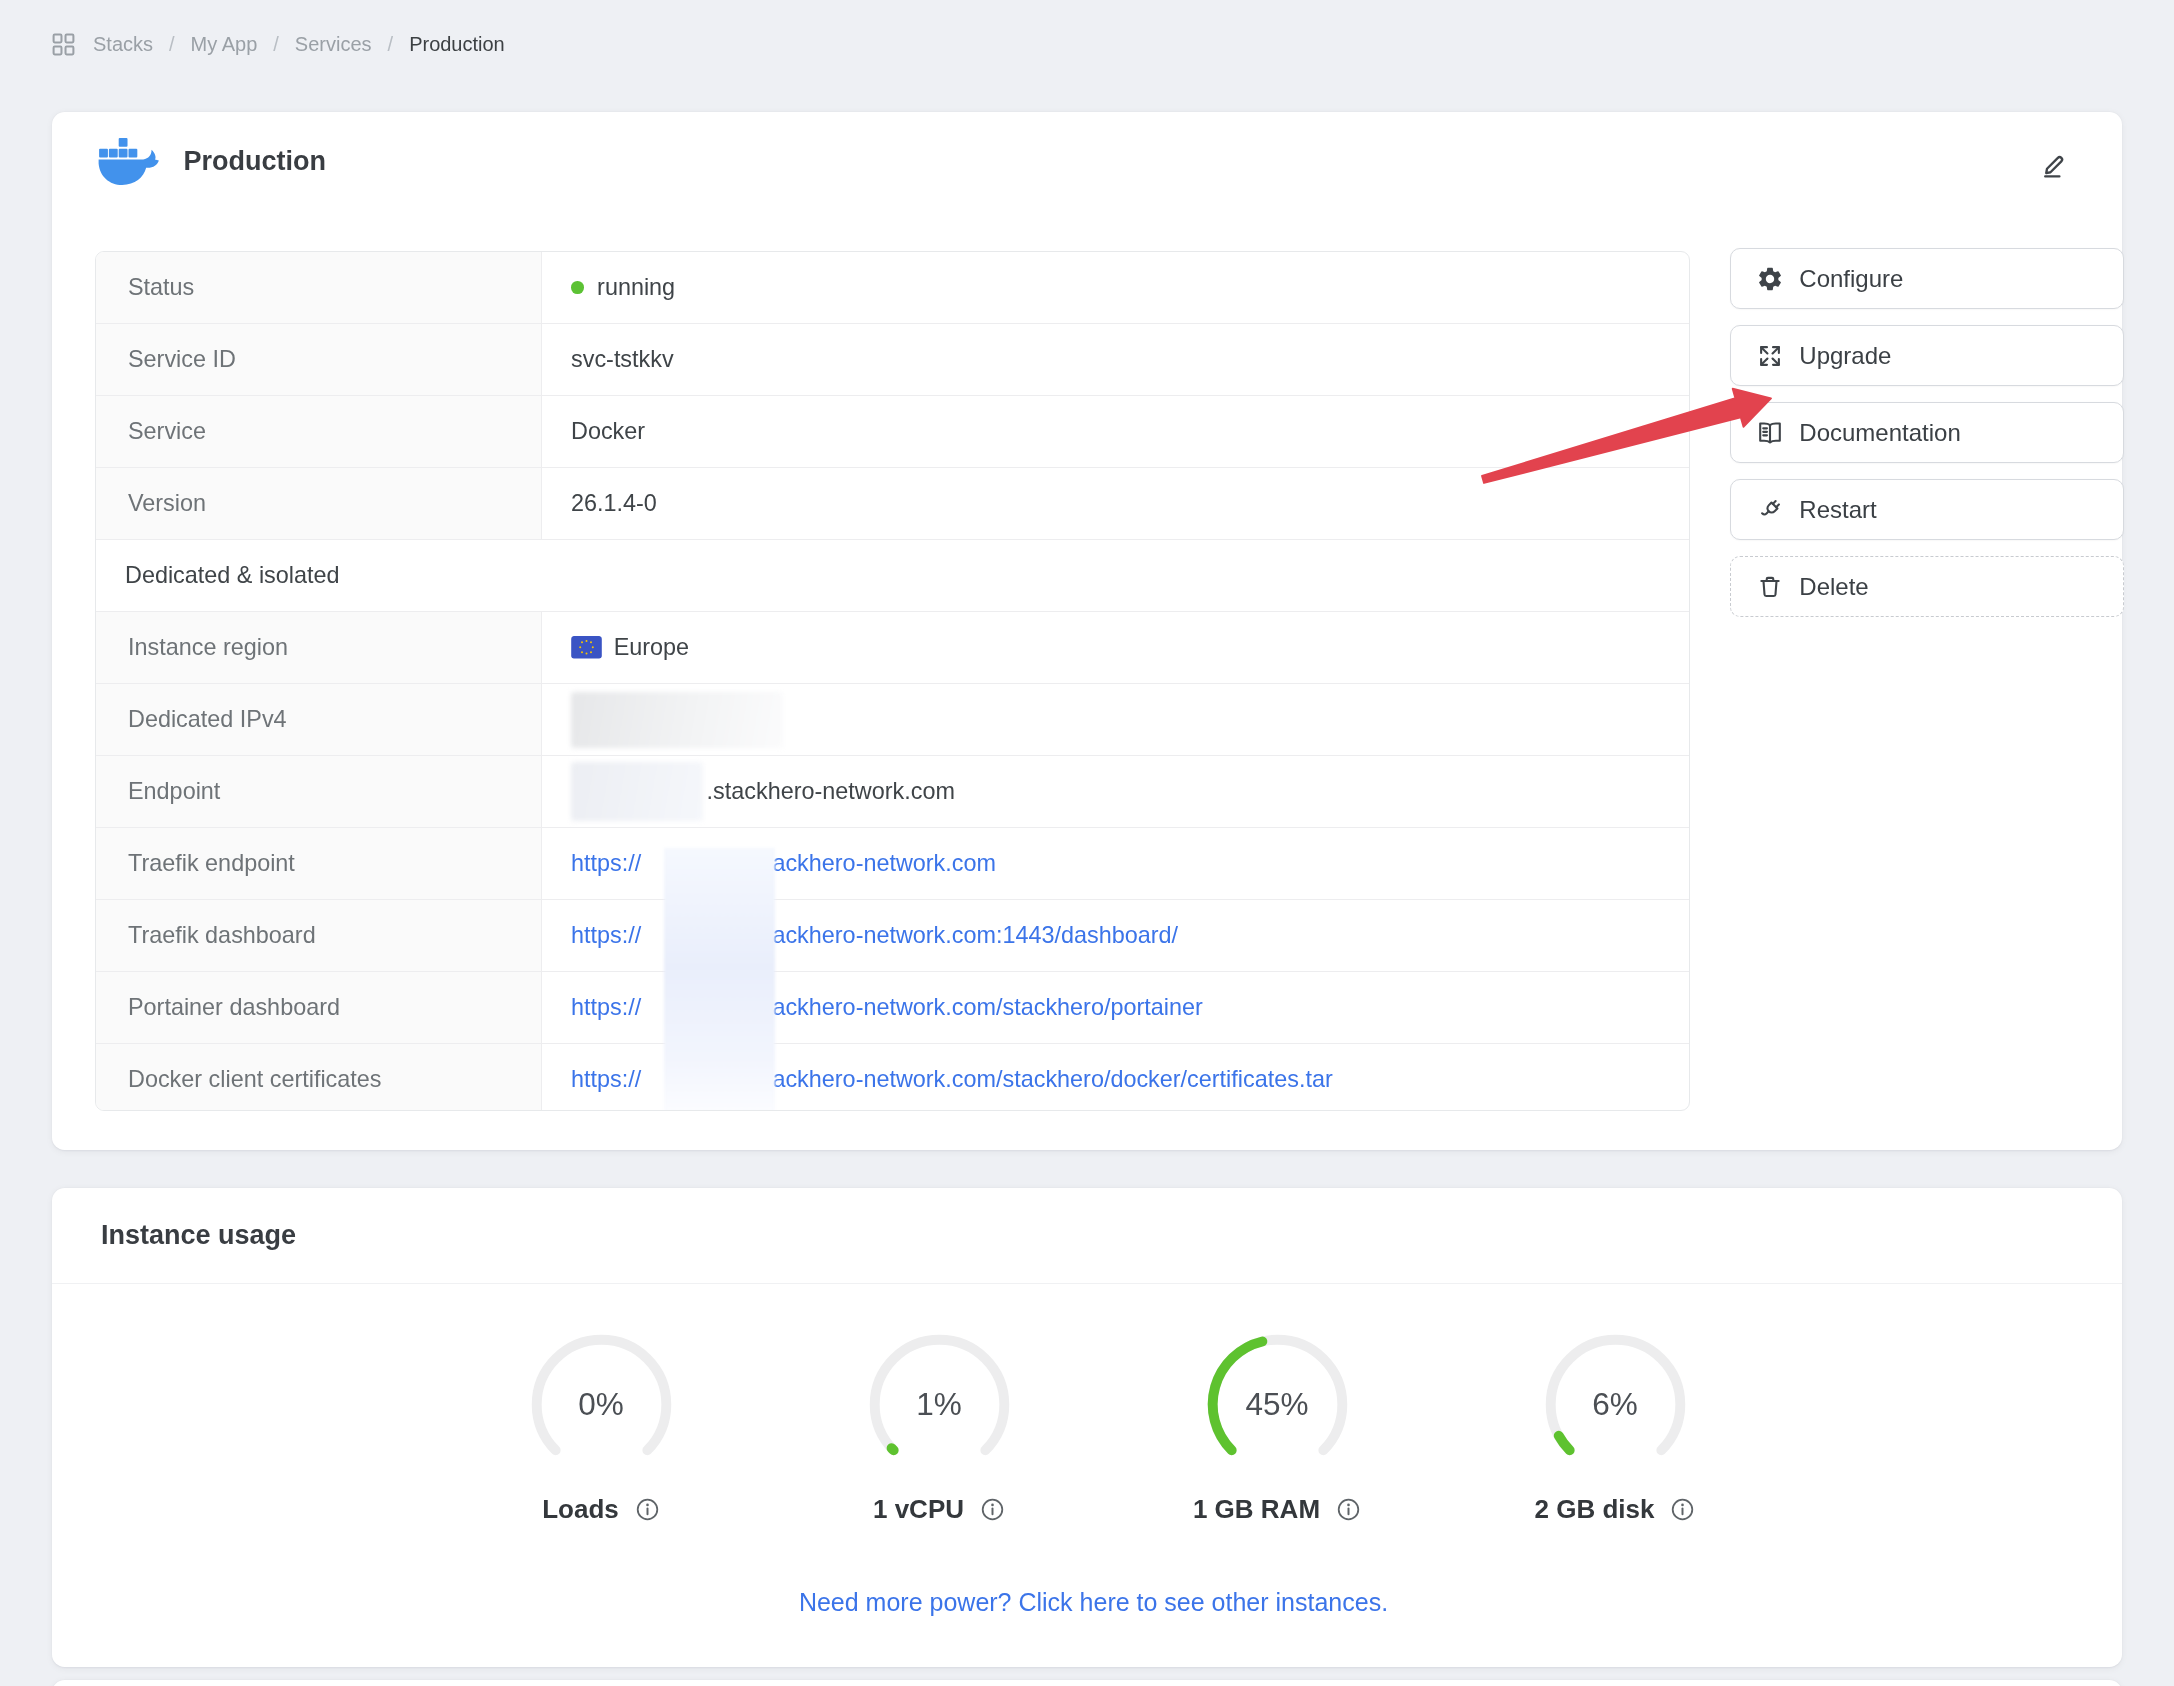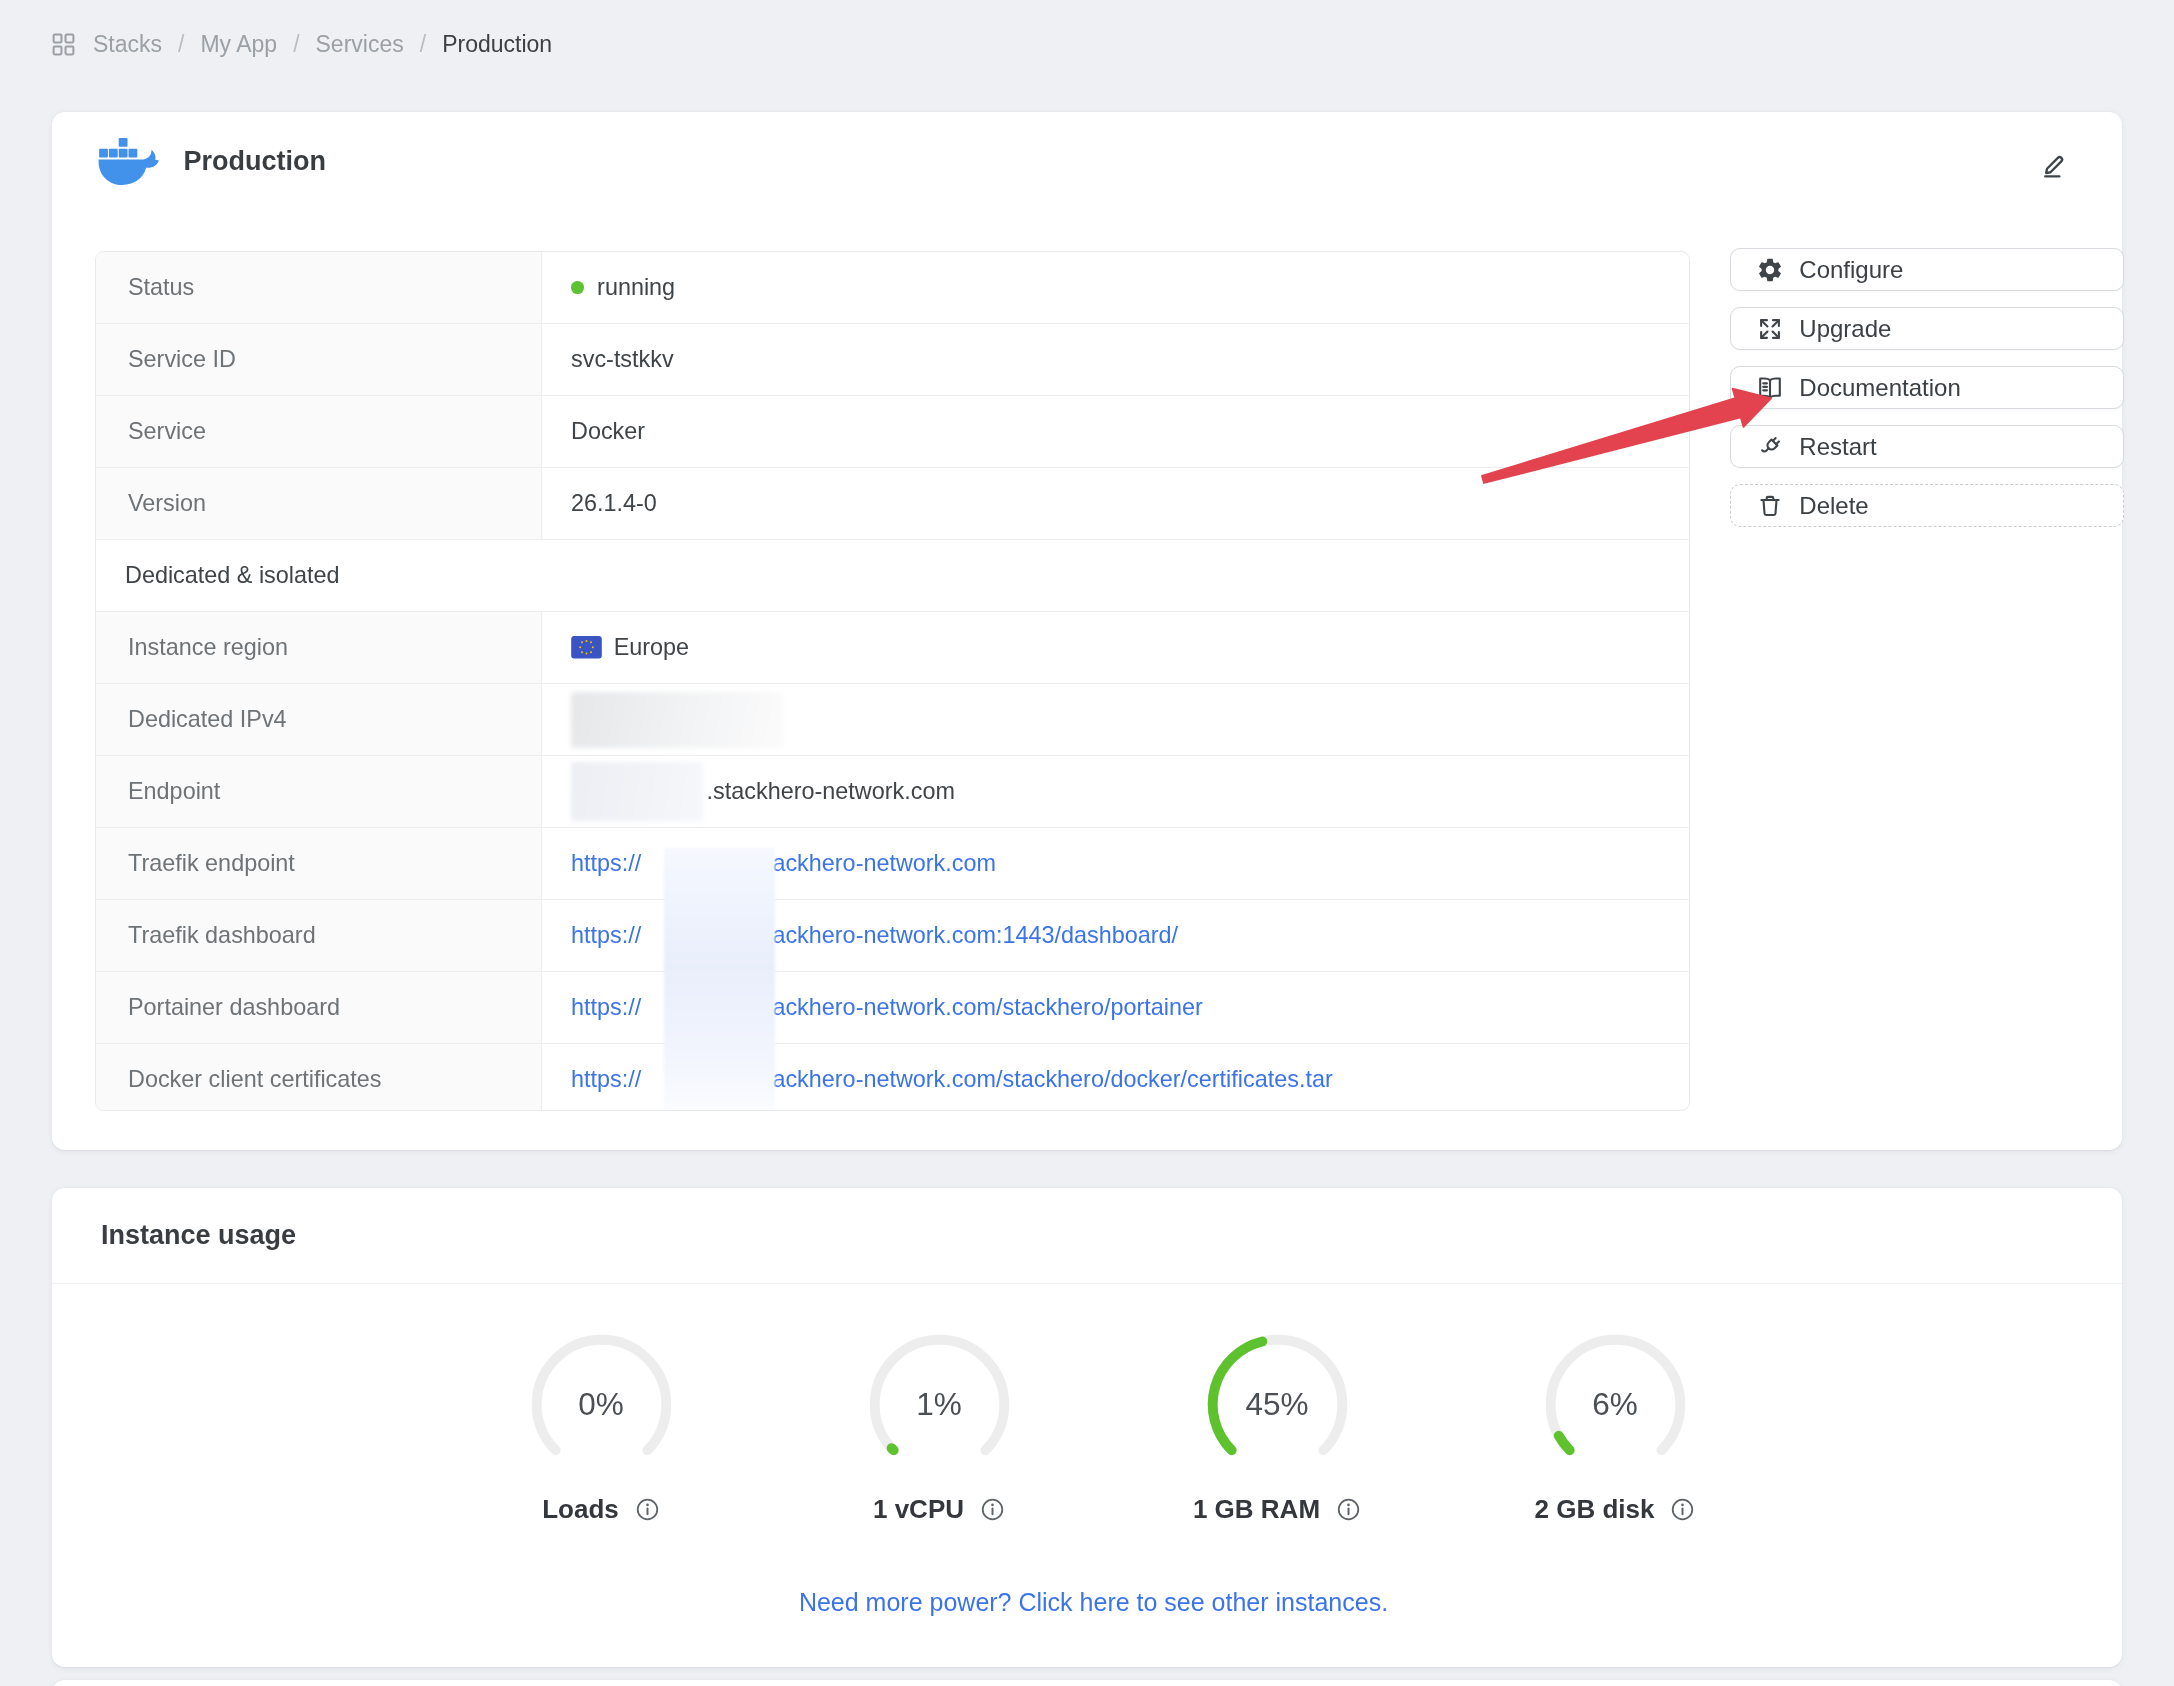--- a/index.html
+++ b/index.html
@@ -4,21 +4,21 @@
 <style>
   * { margin:0; padding:0; box-sizing:border-box; }
   html,body { width:2175px; height:1687px; }
   body {
     position:relative; overflow:hidden;
     background:#eef0f4;
     font-family:"Liberation Sans", sans-serif;
     color:#3f4448;
   }
   
-  .breadcrumb { position:absolute; left:50px; top:31px; display:flex; align-items:center; gap:16px; font-size:23px; }
+  .breadcrumb { position:absolute; left:50px; top:31px; display:flex; align-items:center; gap:16px; font-size:20px; }
   .crumb { color:#9aa0a6; cursor:pointer; }
   .crumb.current { color:#3c4043; }
   .crumb-sep { color:#b9bec4; }
   .grid-ic { width:27px; height:27px; display:block; }
 
   
   .card { position:absolute; left:52px; width:2070px; background:#fff; border-radius:12.6px;
           box-shadow:0 0.9px 1.8px rgba(16,24,40,.05), 0 1.8px 7.2px rgba(16,24,40,.05); }
   #card-service { top:112px; height:1038px; }
   #card-usage   { top:1188px; height:479px; }
@@ -45,21 +45,21 @@
   .redact { display:inline-block; border-radius:3.6px; }
   .redact-ip { width:212px; height:56px; background:linear-gradient(100deg,#e6e7e9,#f3f4f5 60%,#fbfbfc); filter:blur(2.7px); }
   .redact-ep { width:132px; height:59px; background:linear-gradient(100deg,#eceef3,#f5f7fb); filter:blur(2.7px); margin-right:3.6px; }
   .redact-gap { display:inline-block; width:113px; height:0.9px; }
   .redact-strip { position:absolute; left:568px; top:596px; width:111px; height:264px;
                   background:linear-gradient(180deg,#f5f8fe 0%,#e9eefb 45%,#f2f5fd 80%,#fbfcff 100%);
                   filter:blur(1.8px); pointer-events:none; }
 
   
   .actions { position:absolute; left:1678px; top:136px; width:394px; display:flex; flex-direction:column; gap:16px; }
-  .action-btn { height:43px; background:#fff; border:1.4px solid #d7dadf; border-radius:10px;
+  .action-btn { height:61px; background:#fff; border:1.4px solid #d7dadf; border-radius:10px;
                 display:flex; align-items:center; padding-left:25px; gap:15.3px; cursor:pointer;
                 font-size:24px; color:#3b4045; box-shadow:0 0.9px 1.8px rgba(16,24,40,.03); }
   .action-btn.dashed { border:1.8px dashed #c8cbd0; box-shadow:none; }
   .action-btn svg { width:28px; height:28px; flex:none; }
 
   
   .anno-arrow { position:absolute; left:1404px; top:261px; width:333px; height:131px; pointer-events:none; }
 
   
   .usage-header { height:96px; display:flex; align-items:center; padding-left:49px;

